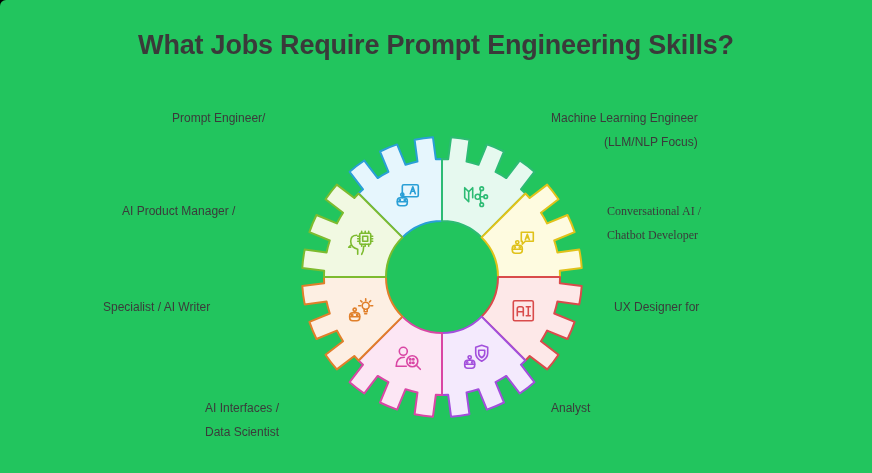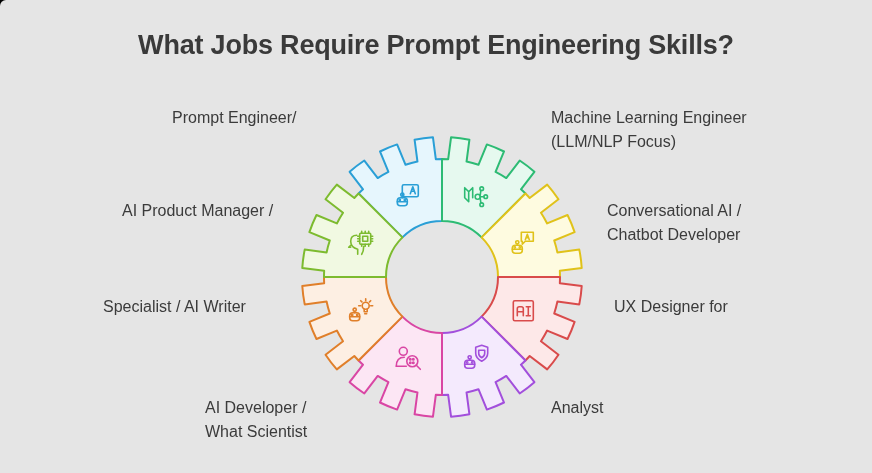--- a/index.html
+++ b/index.html
@@ -1,27 +1,27 @@
 <!DOCTYPE html>
 <html><head>
 <meta charset="utf-8">
 <style>
   html, body { margin: 0; padding: 0; background: #000; }
   body { width: 872px; height: 473px; overflow: hidden; }
   .canvas {
-    position: relative; width: 872px; height: 473px; background: #e5e5e5;
+    position: relative; width: 872px; height: 473px; background: #22c55e;
     border-top-left-radius: 6px; overflow: hidden;
     font-family: "Liberation Sans", "DejaVu Sans", sans-serif;
   }
   .title {
     position: absolute; left: 0; right: 0; top: 30px; text-align: center;
     font-size: 27px; font-weight: 700; color: #3a3a3a; letter-spacing: -0.2px;
   }
   .label {
-    position: absolute; font-size: 16px; line-height: 24px; color: #3b3b3b;
+    position: absolute; font-size: 12px; line-height: 24px; color: #3b3b3b;
     white-space: nowrap;
   }
   .label span { display: block; }
   svg.gear { position: absolute; left: 0; top: 0; }
 </style>
 </head>
 <body>
 
 <div class="canvas">
   <div class="title">What Jobs Require Prompt Engineering Skills?</div>
@@ -118,37 +118,37 @@
           <rect x="-1" y="-10" width="11" height="11" rx="1"></rect>
           <rect x="2" y="-7" width="5" height="5"></rect>
           <path d="M1 -12 V-10 M4.5 -12 V-10 M8 -12 V-10 M1 1 V3 M4.5 1 V3 M8 1 V3 M-3 -7 H-1 M-3 -4.5 H-1 M-3 -2 H-1 M10 -7 H12 M10 -4.5 H12 M10 -2 H12 M3 3 Q3 8 1 11"></path>
         </g>
       </g>
     </svg>
   <div id="labels">
       <div class="label" style="left: 172px; top: 106px;">
         <span>Prompt Engineer/</span>
       </div>
-      <div class="label" style="left: 551px; top: 106px;">
+      <div class="label" style="left: 551px; top: 106px; text-align: right;">
         <span>Machine Learning Engineer</span>
         <span>(LLM/NLP Focus)</span>
       </div>
-      <div class="label" style="left: 607px; top: 199px;">
+      <div class="label" style="left: 607px; top: 199px; font-family: Liberation Serif, serif;">
         <span>Conversational AI /</span>
         <span>Chatbot Developer</span>
       </div>
       <div class="label" style="left: 614px; top: 295px;">
         <span>UX Designer for</span>
       </div>
       <div class="label" style="left: 551px; top: 396px;">
         <span>Analyst</span>
       </div>
       <div class="label" style="left: 205px; top: 396px;">
-        <span>AI Developer /</span>
-        <span>What Scientist</span>
+        <span>AI Interfaces /</span>
+        <span>Data Scientist</span>
       </div>
       <div class="label" style="left: 103px; top: 295px;">
         <span>Specialist / AI Writer</span>
       </div>
       <div class="label" style="left: 122px; top: 199px;">
         <span>AI Product Manager /</span>
       </div>
     </div>
 </div>
 

